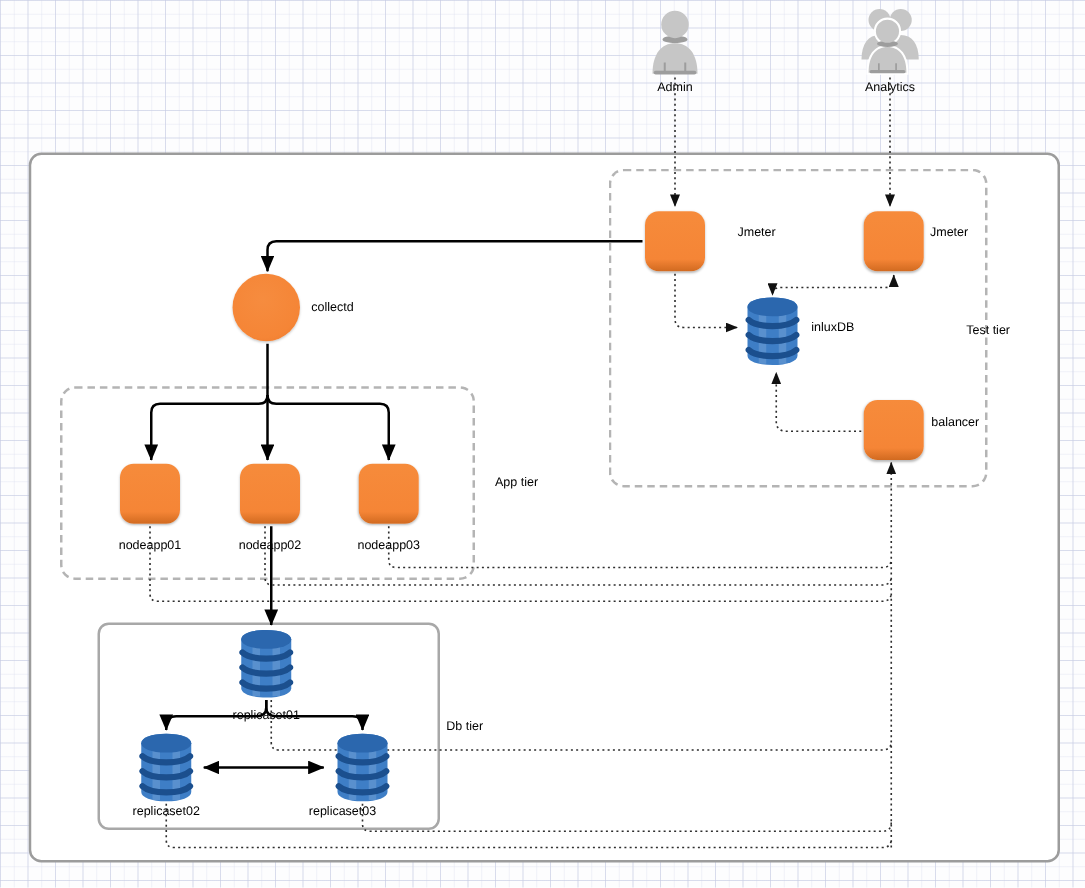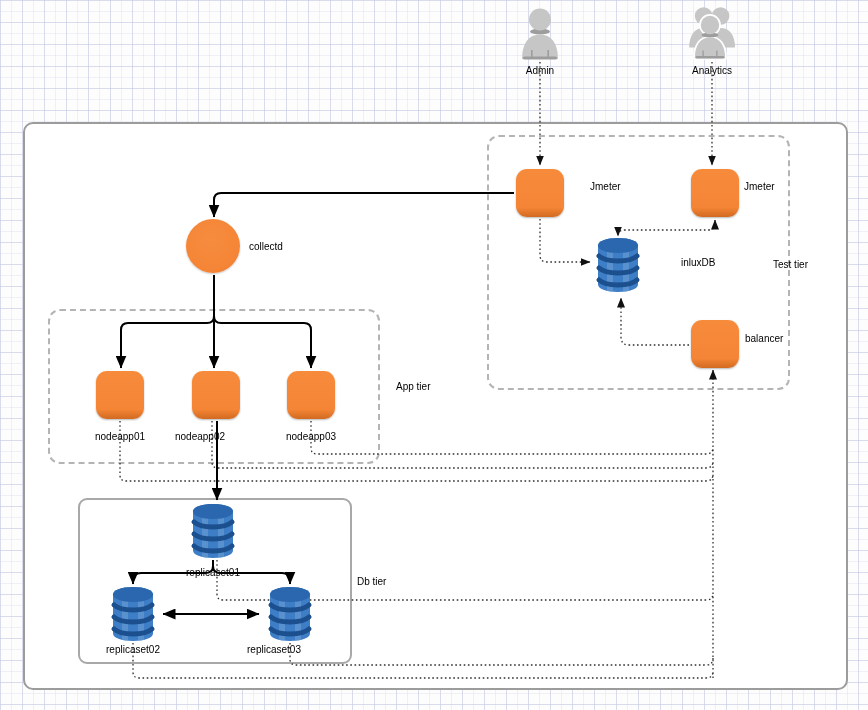--- a/index.html
+++ b/index.html
@@ -143,29 +143,29 @@
     </svg>
   <svg class="abs" style="left:266px;top:585px" width="48" height="58" viewBox="0 0 48 58">
       <use href="#db-barrel"></use>
     </svg>
 
   <span class="label center" style="left:540px;top:64px">Admin</span>
   <span class="label center" style="left:712px;top:64px">Analytics</span>
 
   <span class="label" style="left:590px;top:180px">Jmeter</span>
   <span class="label" style="left:744px;top:180px">Jmeter</span>
-  <span class="label" style="left:681px;top:256px">inluxDB</span>
+  <span class="label" style="left:649px;top:256px">inluxDB</span>
   <span class="label" style="left:745px;top:332px">balancer</span>
   <span class="label" style="left:249px;top:240px">collectd</span>
 
   <span class="label" style="left:773px;top:258px">Test tier</span>
   <span class="label" style="left:396px;top:380px">App tier</span>
   <span class="label" style="left:357px;top:575px">Db tier</span>
 
   <span class="label center" style="left:120px;top:430px">nodeapp01</span>
-  <span class="label center" style="left:200px;top:430px">nodeapp02</span>
+  <span class="label center" style="left:216px;top:430px">nodeapp02</span>
   <span class="label center" style="left:311px;top:430px">nodeapp03</span>
 
   <span class="label center" style="left:213px;top:566px">replicaset01</span>
   <span class="label center" style="left:133px;top:643px">replicaset02</span>
   <span class="label center" style="left:274px;top:643px">replicaset03</span>
 
 </div>
 
 </body></html>

